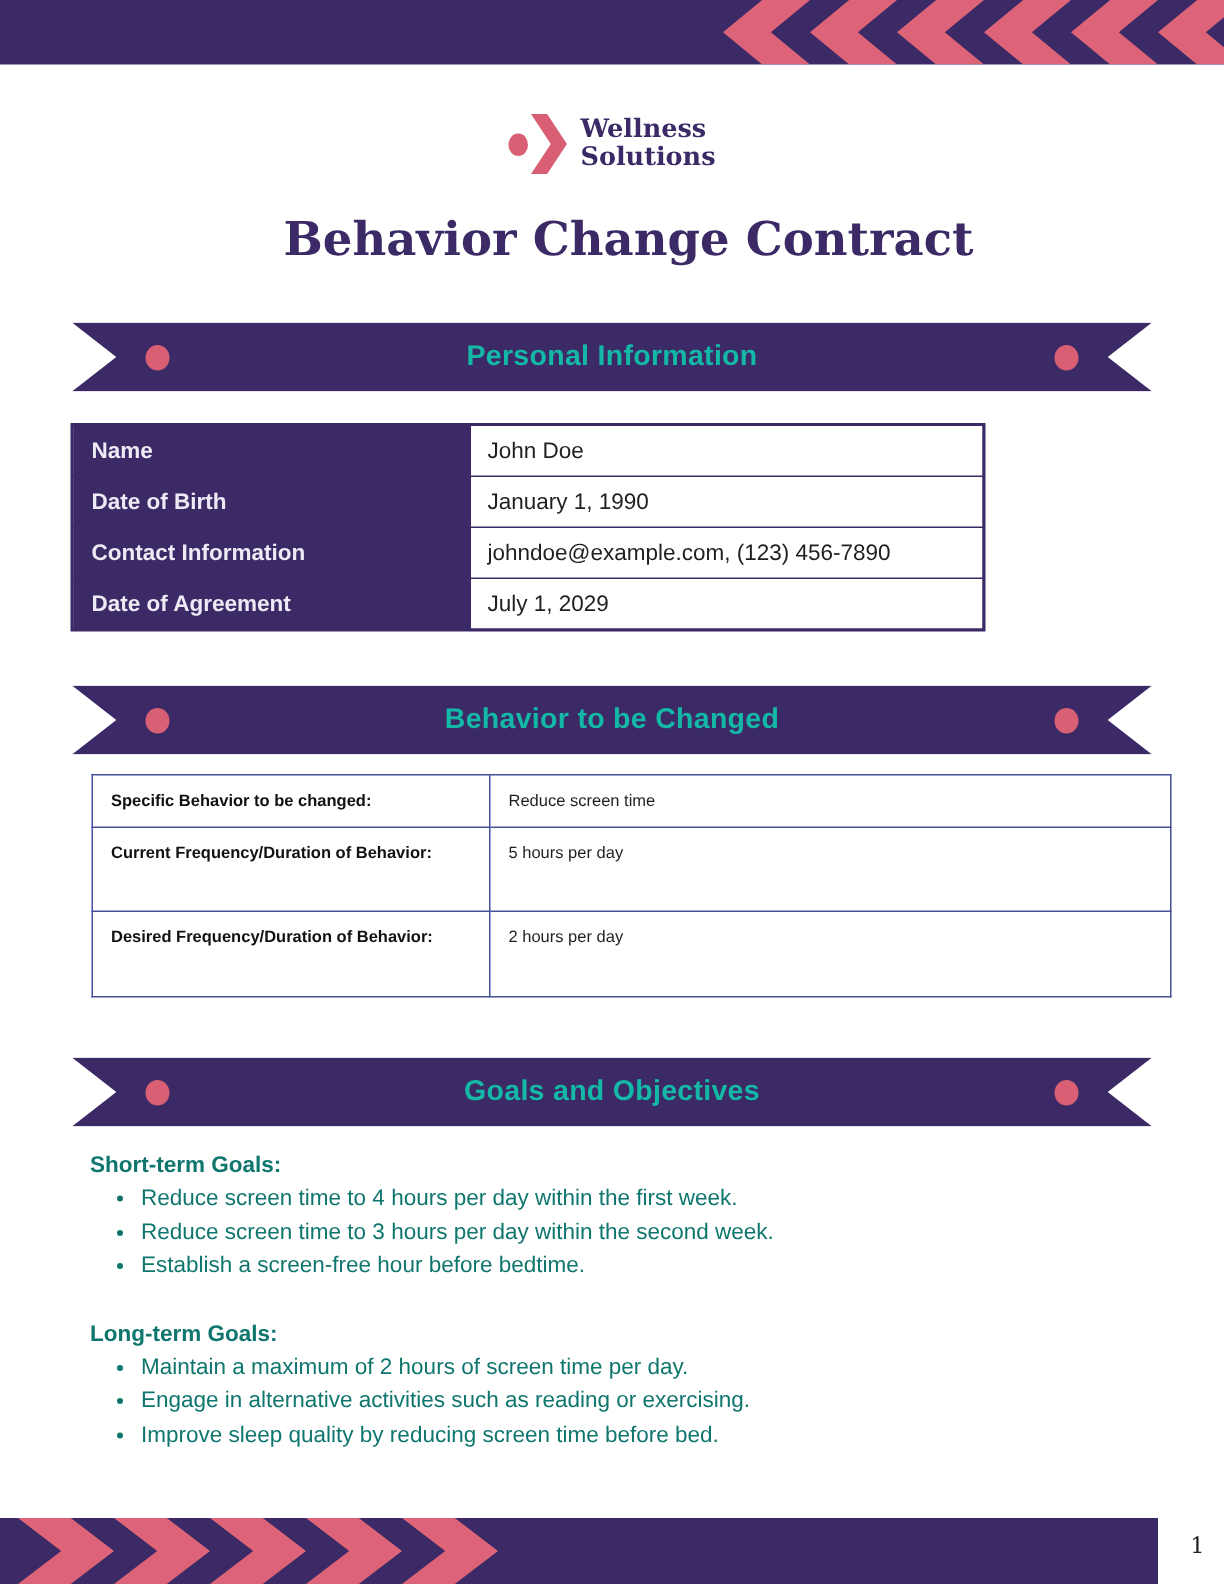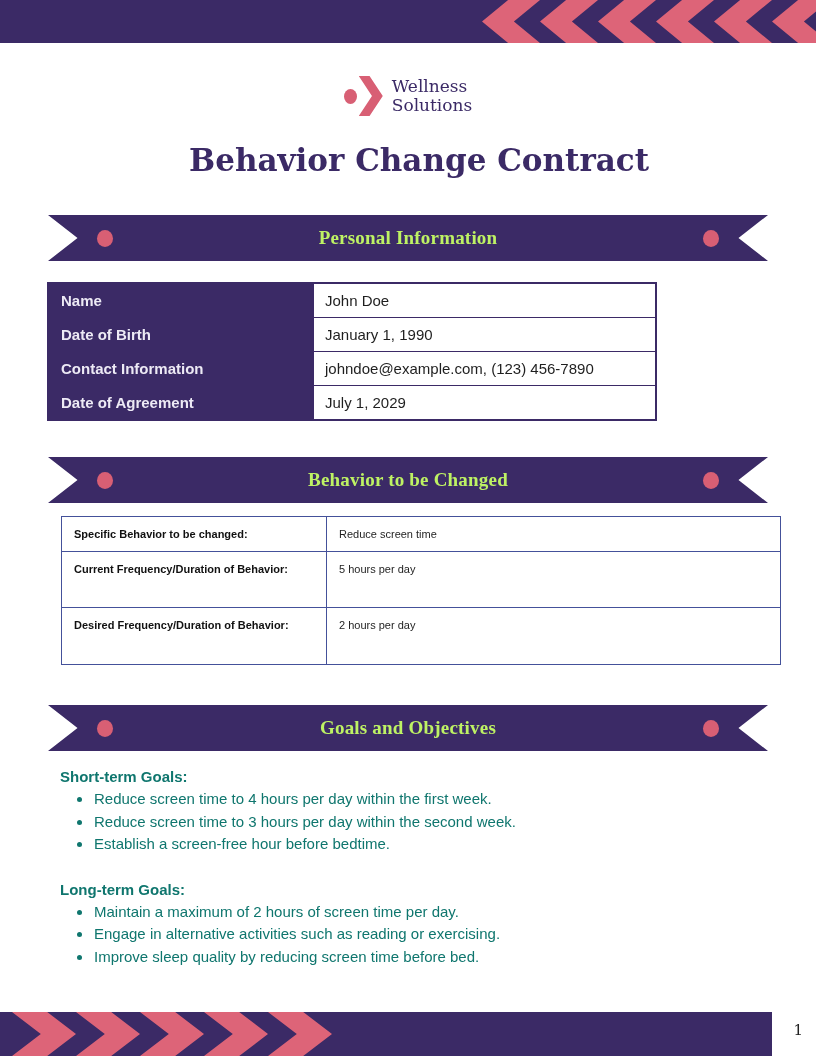--- a/index.html
+++ b/index.html
@@ -63,21 +63,21 @@
     background: #d85f74;
   }
   .logo-chevron {
     width: 24px; height: 40px; background: #d85f74;
     margin-left: 2px;
     clip-path: polygon(0 0, 45% 0, 100% 50%, 45% 100%, 0 100%, 55% 50%);
   }
   .logo-text {
     margin-left: 9px;
     font-family: "DejaVu Serif", serif;
-    font-weight: normal;
+    font-weight: bold;
     font-size: 17px; line-height: 19px;
     color: #3b2a66;
   }
 
   
   .doc-title {
     position: absolute; top: 142px; left: 0;
     width: 100%; text-align: center;
     font-family: "DejaVu Serif", serif;
     font-weight: bold;
@@ -88,24 +88,24 @@
 
   
   .ribbon {
     position: absolute; left: 48px;
     width: 720px; height: 46px;
     background: #3b2a66;
     clip-path: polygon(0 0, 100% 0, 95.9% 50%, 100% 100%, 0 100%, 4.1% 50%);
     display: flex; align-items: center; justify-content: center;
   }
   .ribbon h2 {
-    font-family: Liberation Serif, serif;
+    font-family: Liberation Sans, sans-serif;
     font-weight: bold;
     font-size: 19px;
-    color: #bef264;
+    color: #14b8a6;
     letter-spacing: 0.2px;
   }
   .ribbon .dot {
     position: absolute; top: 15px;
     width: 16px; height: 17px; border-radius: 50%;
     background: #d85f74;
   }
   .ribbon .dot.left  { left: 49px; }
   .ribbon .dot.right { right: 49px; }
   .ribbon-personal { top: 215px; }

